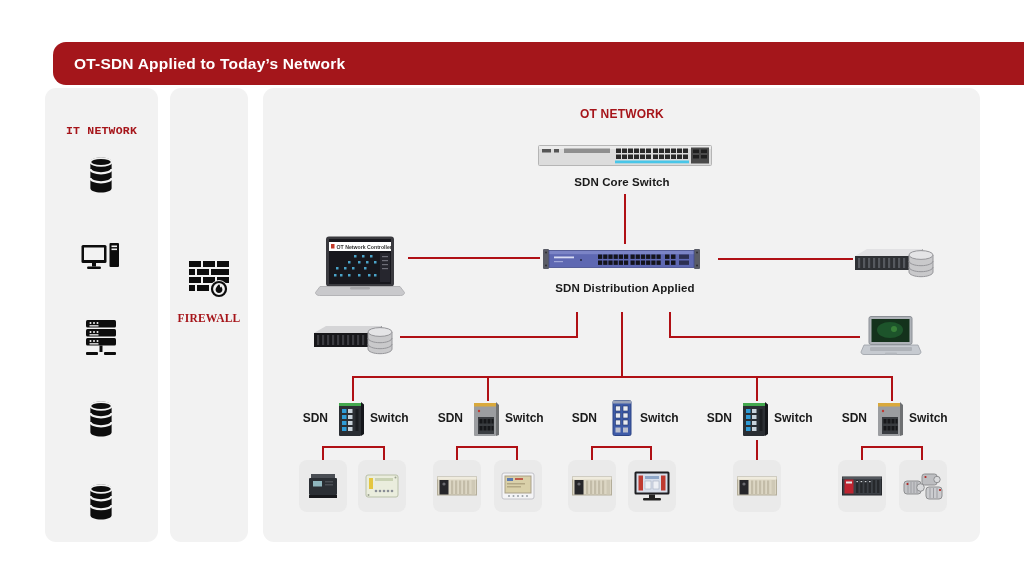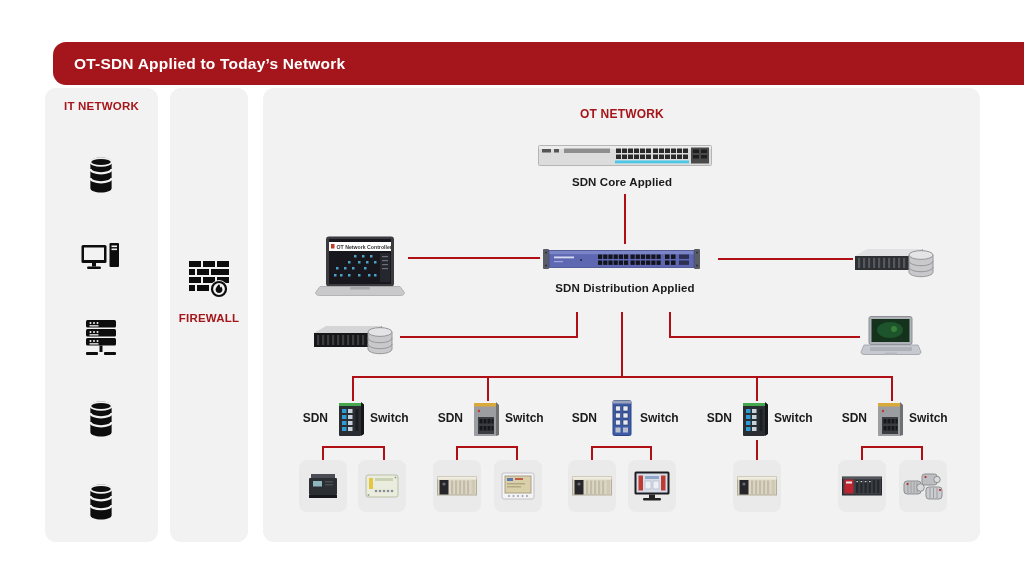--- a/index.html
+++ b/index.html
@@ -26,21 +26,21 @@
 <div class="stage">
 
   <div class="banner">
     <span>OT-SDN Applied to Today’s Network</span>
   </div>
 
   <div class="panel it"></div>
   <div class="panel fw"></div>
   <div class="panel ot"></div>
 
-  <div class="red-lbl" style="left:45px;top:100px;width:113px;">IT NETWORK</div>
+  <div class="red-lbl" style="left:45px;top:124px;width:113px;font-family:Liberation Mono, monospace;">IT NETWORK</div>
 
   <div class="icon-wrap" style="left:86px;top:156px;width:30px;height:38px;">
     <svg width="30" height="38" viewBox="0 0 24 30">
       <path fill="#0d0d0d" d="M12 1C7.3 1 3.5 2.5 3.5 4.4v21.2C3.5 27.5 7.3 29 12 29s8.5-1.5 8.5-3.4V4.4C20.5 2.5 16.7 1 12 1z"></path>
       <path fill="none" stroke="#F2F2F2" stroke-width="1.8" d="M3.5 10.2c0 1.9 3.8 3.4 8.5 3.4s8.5-1.5 8.5-3.4M3.5 17.4c0 1.9 3.8 3.4 8.5 3.4s8.5-1.5 8.5-3.4"></path>
       <ellipse cx="12" cy="4.6" rx="8.5" ry="3.1" fill="#0d0d0d" stroke="#F2F2F2" stroke-width="1.4"></ellipse>
     </svg>
   </div>
 
   <div class="icon-wrap" style="left:81px;top:243px;width:40px;height:30px;">
@@ -111,21 +111,21 @@
           <rect x="14" y="16" width="12" height="6"></rect>
           <rect x="28" y="16" width="12" height="6"></rect>
         <rect x="0" y="24" width="6" height="6"></rect>
           <rect x="8" y="24" width="12" height="6"></rect>
       </g>
       <circle cx="30" cy="28" r="9" fill="#F2F2F2"></circle>
       <circle cx="30" cy="28" r="7" fill="none" stroke="#0d0d0d" stroke-width="2.2"></circle>
       <path fill="#0d0d0d" d="M30 23.2c-2.3 2.1-3.4 3.8-3.4 5.4 0 2 1.5 3.4 3.4 3.4s3.4-1.4 3.4-3.4c0-1.1-.5-2.1-1.2-3.1-.4.5-.8.9-1.2.9.3-1.2 0-2.2-1-3.2z"></path>
     </svg>
   </div>
-  <div class="red-lbl" style="left:169px;top:312px;width:80px;">FIREWALL</div>
+  <div class="red-lbl" style="left:169px;top:312px;width:80px;font-family:Liberation Serif, serif;">FIREWALL</div>
 
   <div class="red-lbl" style="left:547px;top:107px;width:150px;font-size:12px;">OT NETWORK</div>
 
   <div class="icon-wrap" style="left:538px;top:142px;width:174px;height:27px;">
     <svg width="174" height="27" viewBox="0 0 174 27">
       <rect x="0.5" y="3.5" width="173" height="20" rx="1" fill="#DCDCDC" stroke="#B5B5B5"></rect>
       <rect x="1" y="4" width="172" height="3" fill="#ECECEC"></rect>
       <rect x="4" y="7" width="9" height="3.5" fill="#555"></rect>
       <rect x="16" y="7" width="5" height="3.5" fill="#555"></rect>
       <rect x="26" y="6.5" width="46" height="4.5" fill="#8E8E8E"></rect>
@@ -158,21 +158,21 @@
       <rect x="77" y="18.5" width="74" height="2.8" fill="#49C6E8"></rect>
       <rect x="153" y="5.5" width="18" height="16" fill="#4A4A4A"></rect>
       <g fill="#1e1e1e">
         <rect x="155" y="7.5" width="6" height="3.5"></rect>
           <rect x="163" y="7.5" width="6" height="3.5"></rect>
         <rect x="155" y="13" width="6" height="3.5"></rect>
           <rect x="163" y="13" width="6" height="3.5"></rect>
       </g>
     </svg>
   </div>
-  <div class="blk-lbl" style="left:547px;top:176px;width:150px;">SDN Core Applied</div>
+  <div class="blk-lbl" style="left:547px;top:176px;width:150px;">SDN Core Switch</div>
 
   <div class="vline" style="left:624px;top:194px;height:50px;"></div>
 
   <div class="icon-wrap" style="left:314px;top:236px;width:92px;height:61px;">
     <svg width="92" height="61" viewBox="0 0 92 61">
       <rect x="12" y="0.5" width="68" height="50" rx="3" fill="#3A3A3F"></rect>
       <rect x="15" y="3" width="62" height="45" fill="#17171D"></rect>
       <rect x="15" y="6" width="62" height="9" fill="#FFFFFF"></rect>
       <rect x="17" y="8" width="3.5" height="4.5" fill="#C43B2A"></rect>
       <text x="22.5" y="12.5" font-size="5.2" font-weight="bold" fill="#333" font-family="Liberation Sans,sans-serif">OT Network Controller</text>

